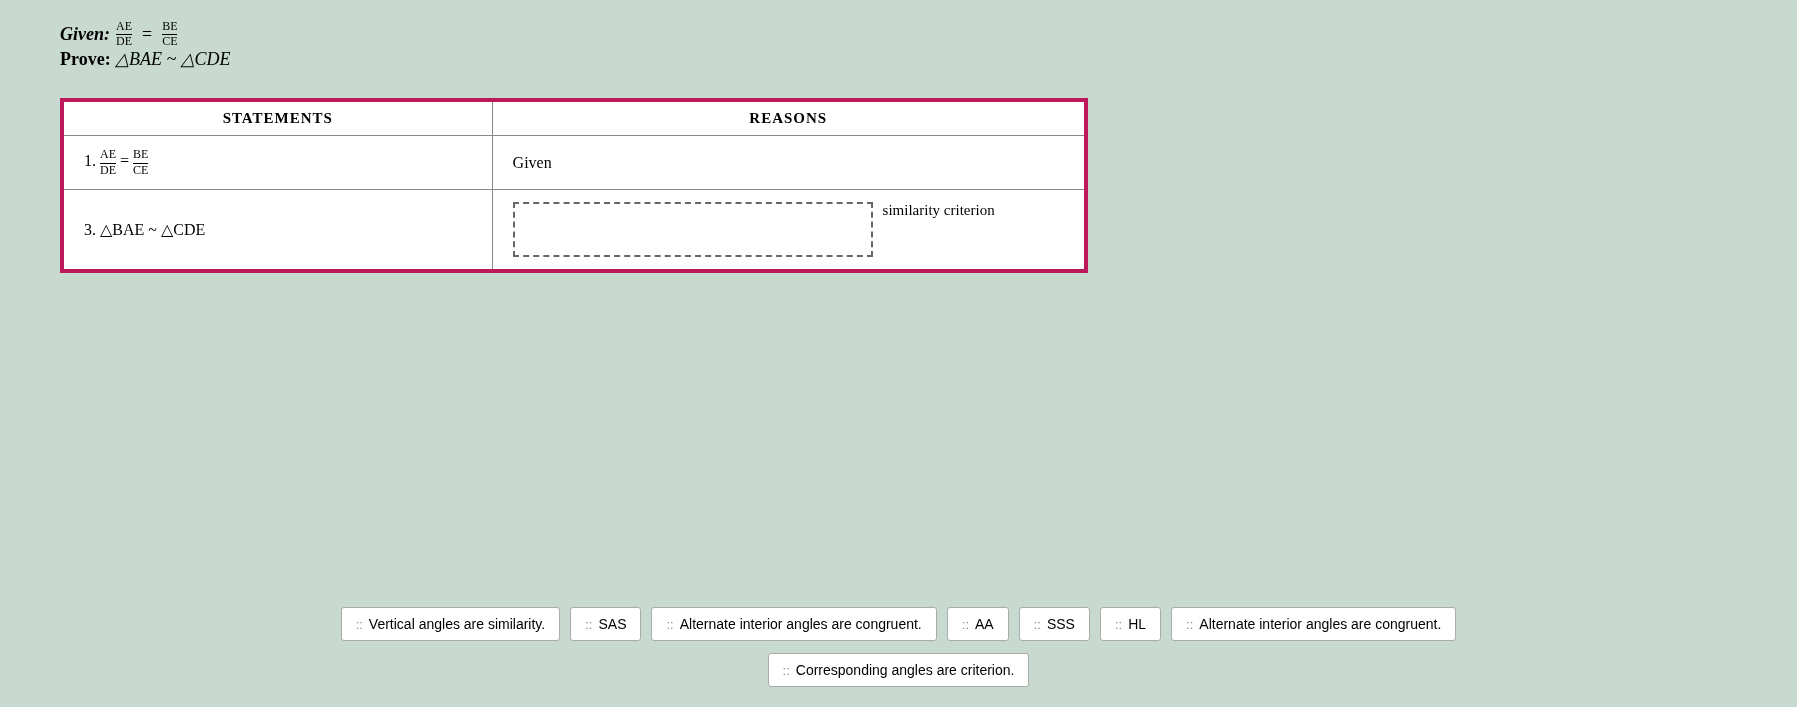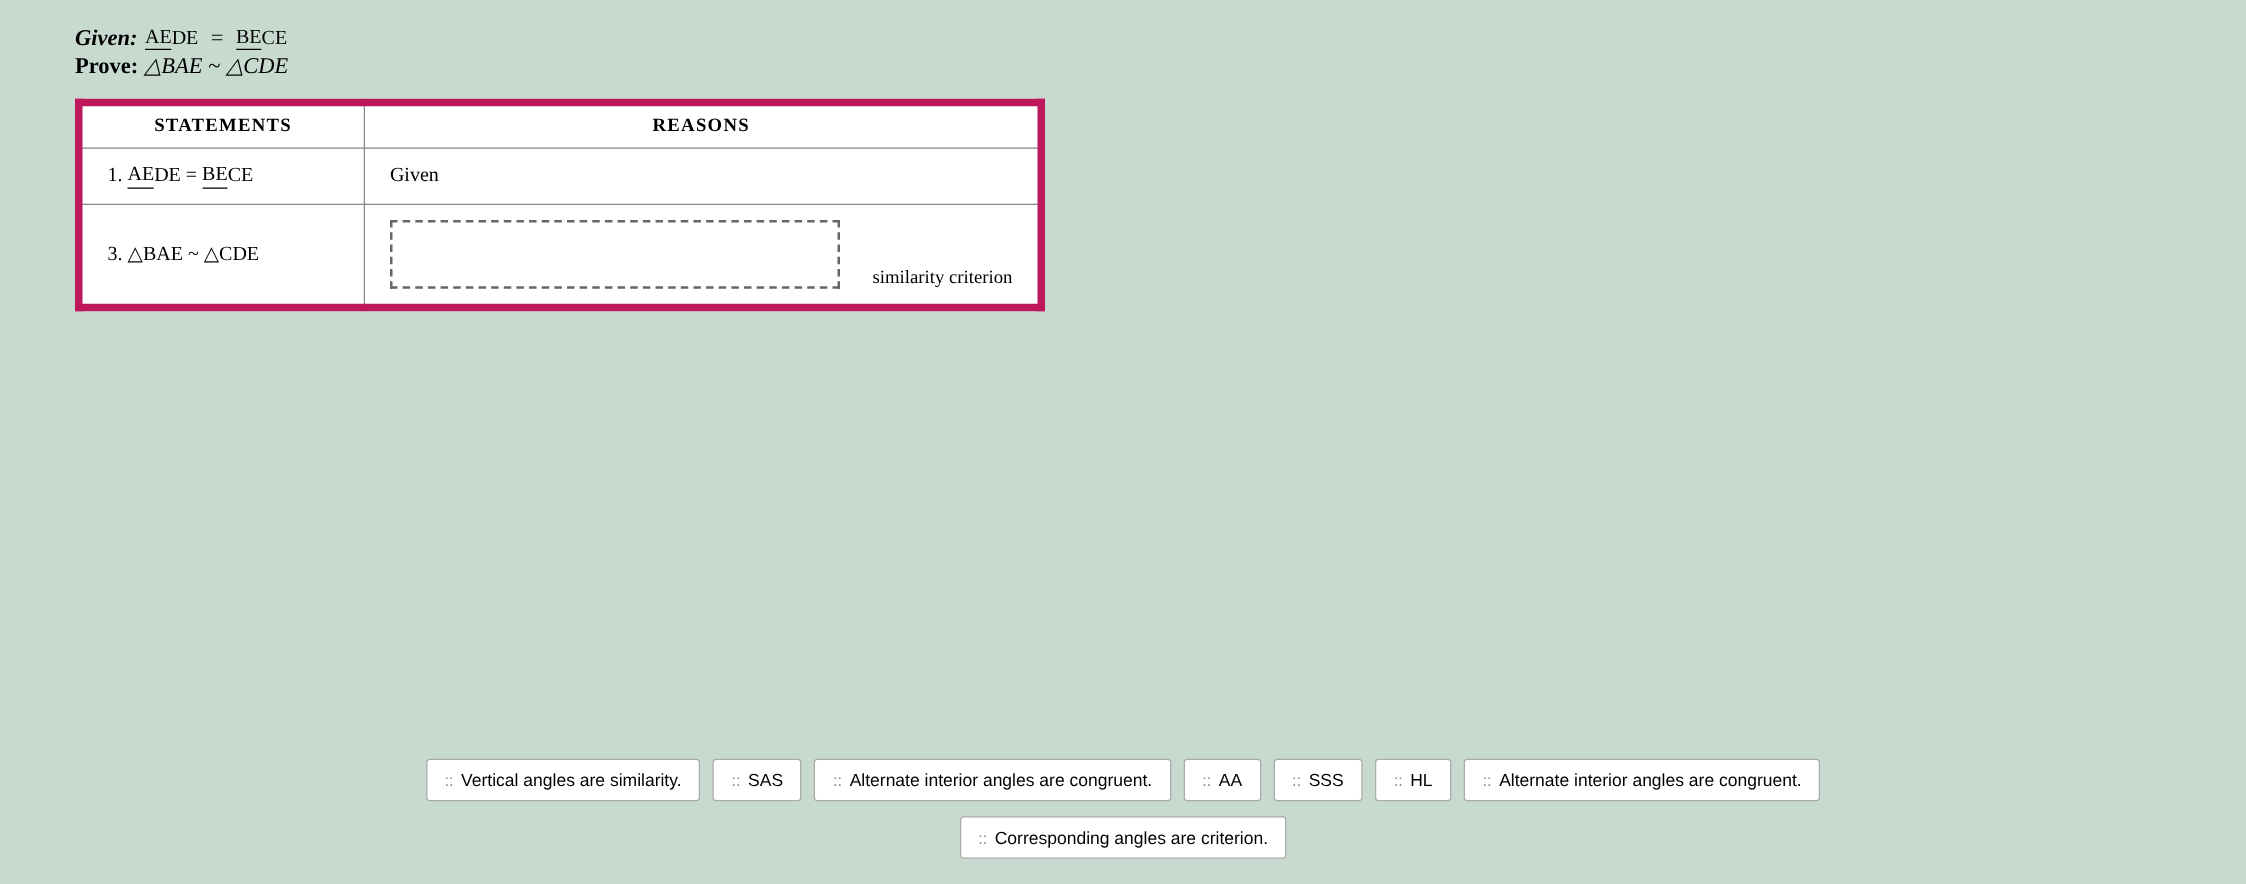--- a/index.html
+++ b/index.html
@@ -27,23 +27,23 @@
       gap: 6px;
     }
 
     .given-label {
       font-style: italic;
       font-weight: bold;
     }
 
     .fraction {
       display: inline-flex;
-      flex-direction: row;
-      align-items: center;
-      font-size: 16px;
+      flex-direction: column;
+      align-items: flex-end;
+      font-size: 12px;
       line-height: 1.1;
       vertical-align: middle;
     }
 
     .fraction span {
       display: block;
       text-align: center;
     }
 
     .fraction .numerator {
@@ -51,34 +51,34 @@
       padding-bottom: 1px;
     }
 
     .equals {
       margin: 0 4px;
       font-size: 18px;
     }
 
     .prove-line {
       font-size: 18px;
-      margin-bottom: 16px;
+      margin-bottom: 28px;
       font-style: italic;
     }
 
     .prove-label {
       font-style: normal;
       font-weight: bold;
     }
 
     .proof-table {
-      width: 776px;
+      width: 1028px;
       border-collapse: collapse;
       background: white;
-      border: 6px solid #be185d;
+      border: 4px solid #be185d;
     }
 
     .proof-table th {
       background: white;
       font-weight: bold;
       font-size: 15px;
       text-align: center;
       padding: 8px 16px;
       border: 1px solid #888;
       letter-spacing: 1px;
@@ -101,22 +101,22 @@
 
     .dashed-box {
       border: 2px dashed #666;
       width: 360px;
       height: 55px;
       display: block;
     }
 
     .reason-with-text {
       display: flex;
-      align-items: flex-end;
-      gap: 26px;
+      align-items: flex-start;
+      gap: 10px;
     }
 
     .similarity-text {
       font-size: 15px;
       white-space: nowrap;
     }
 
     
     .bottom-area {
       position: absolute;

